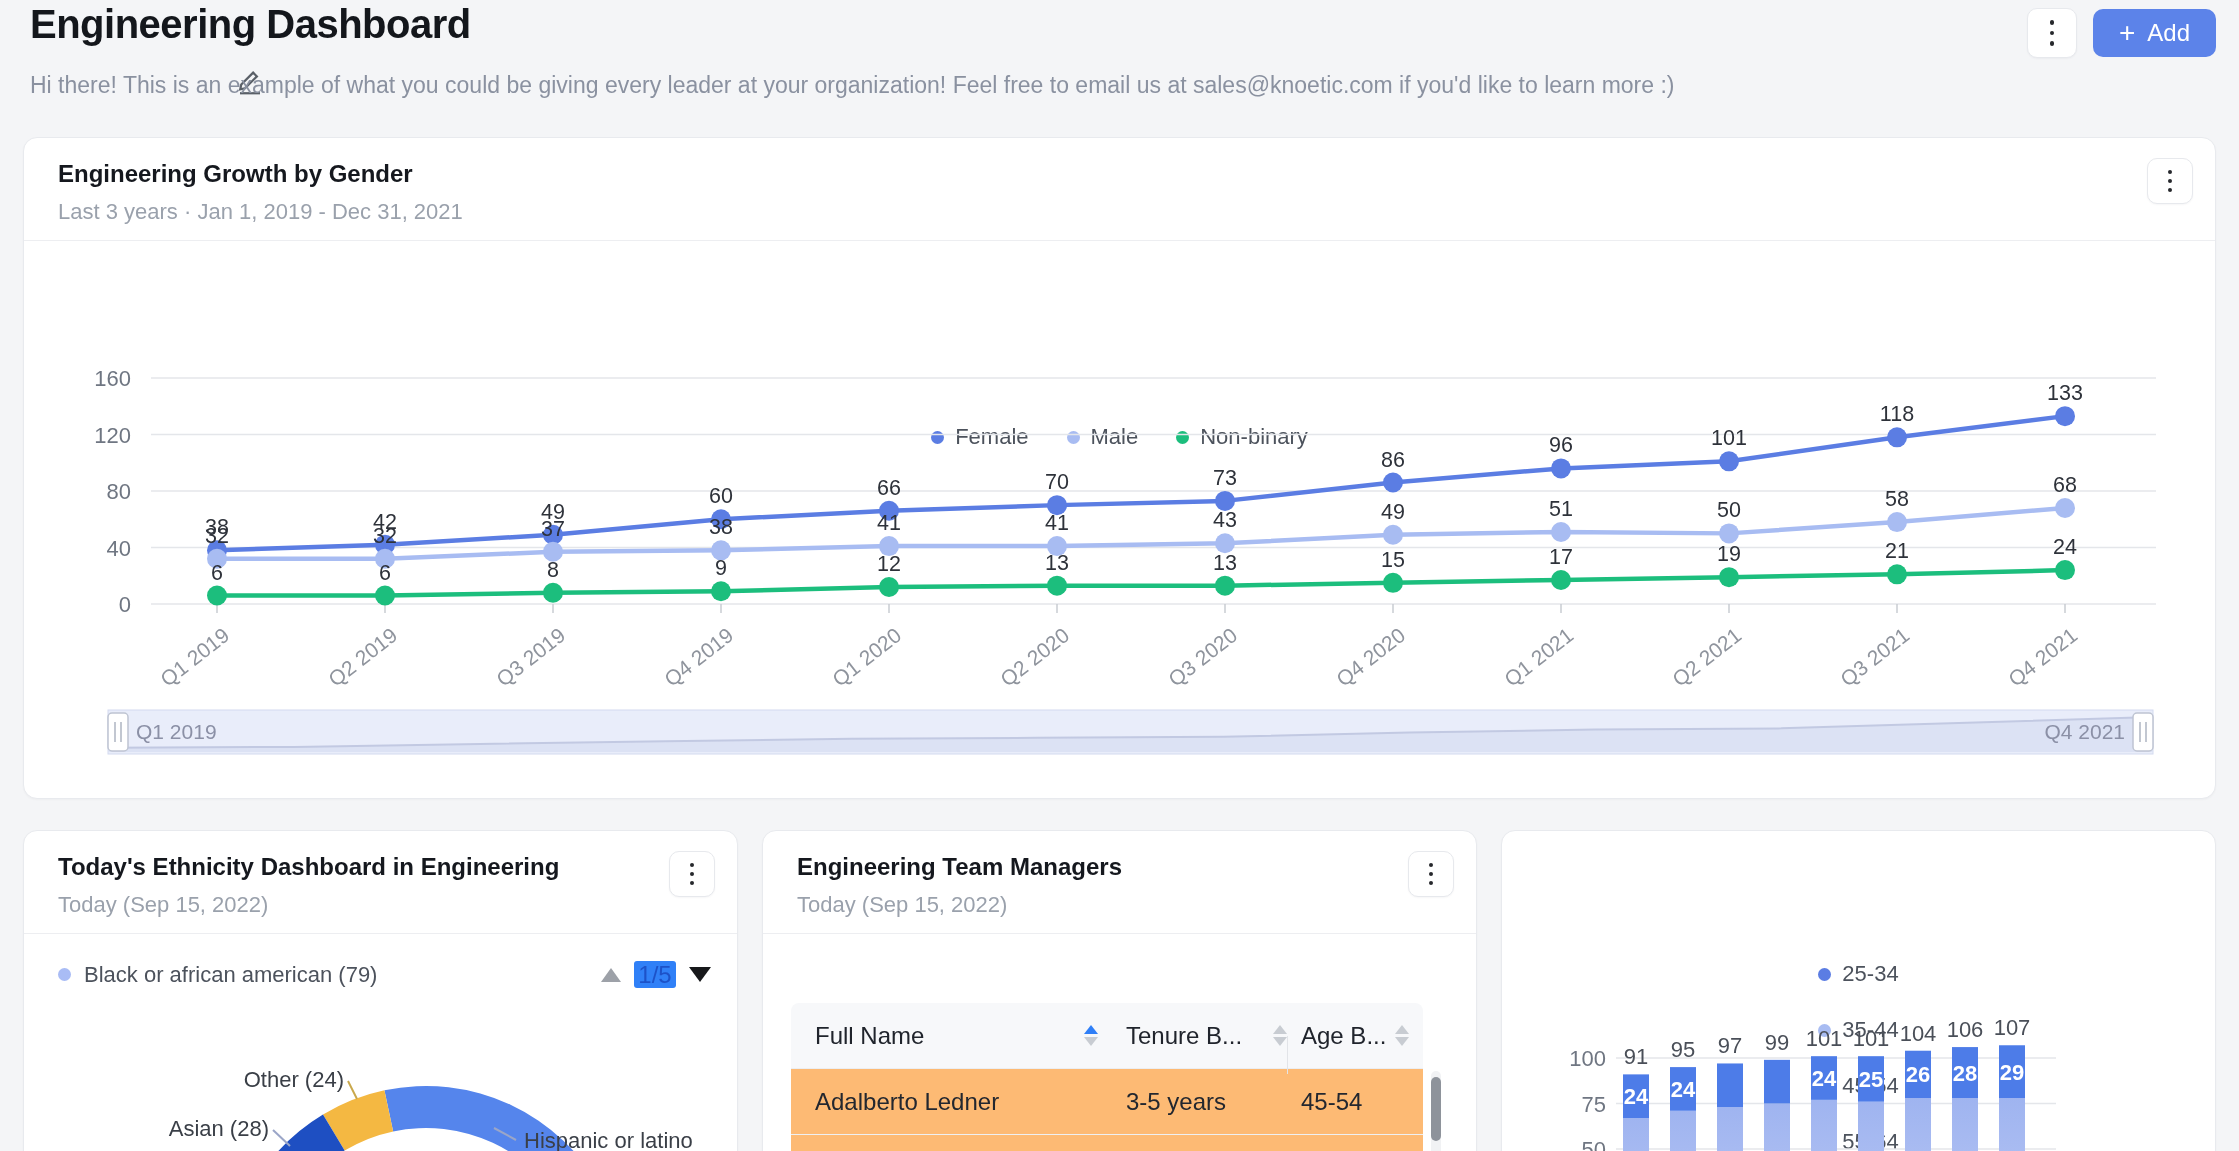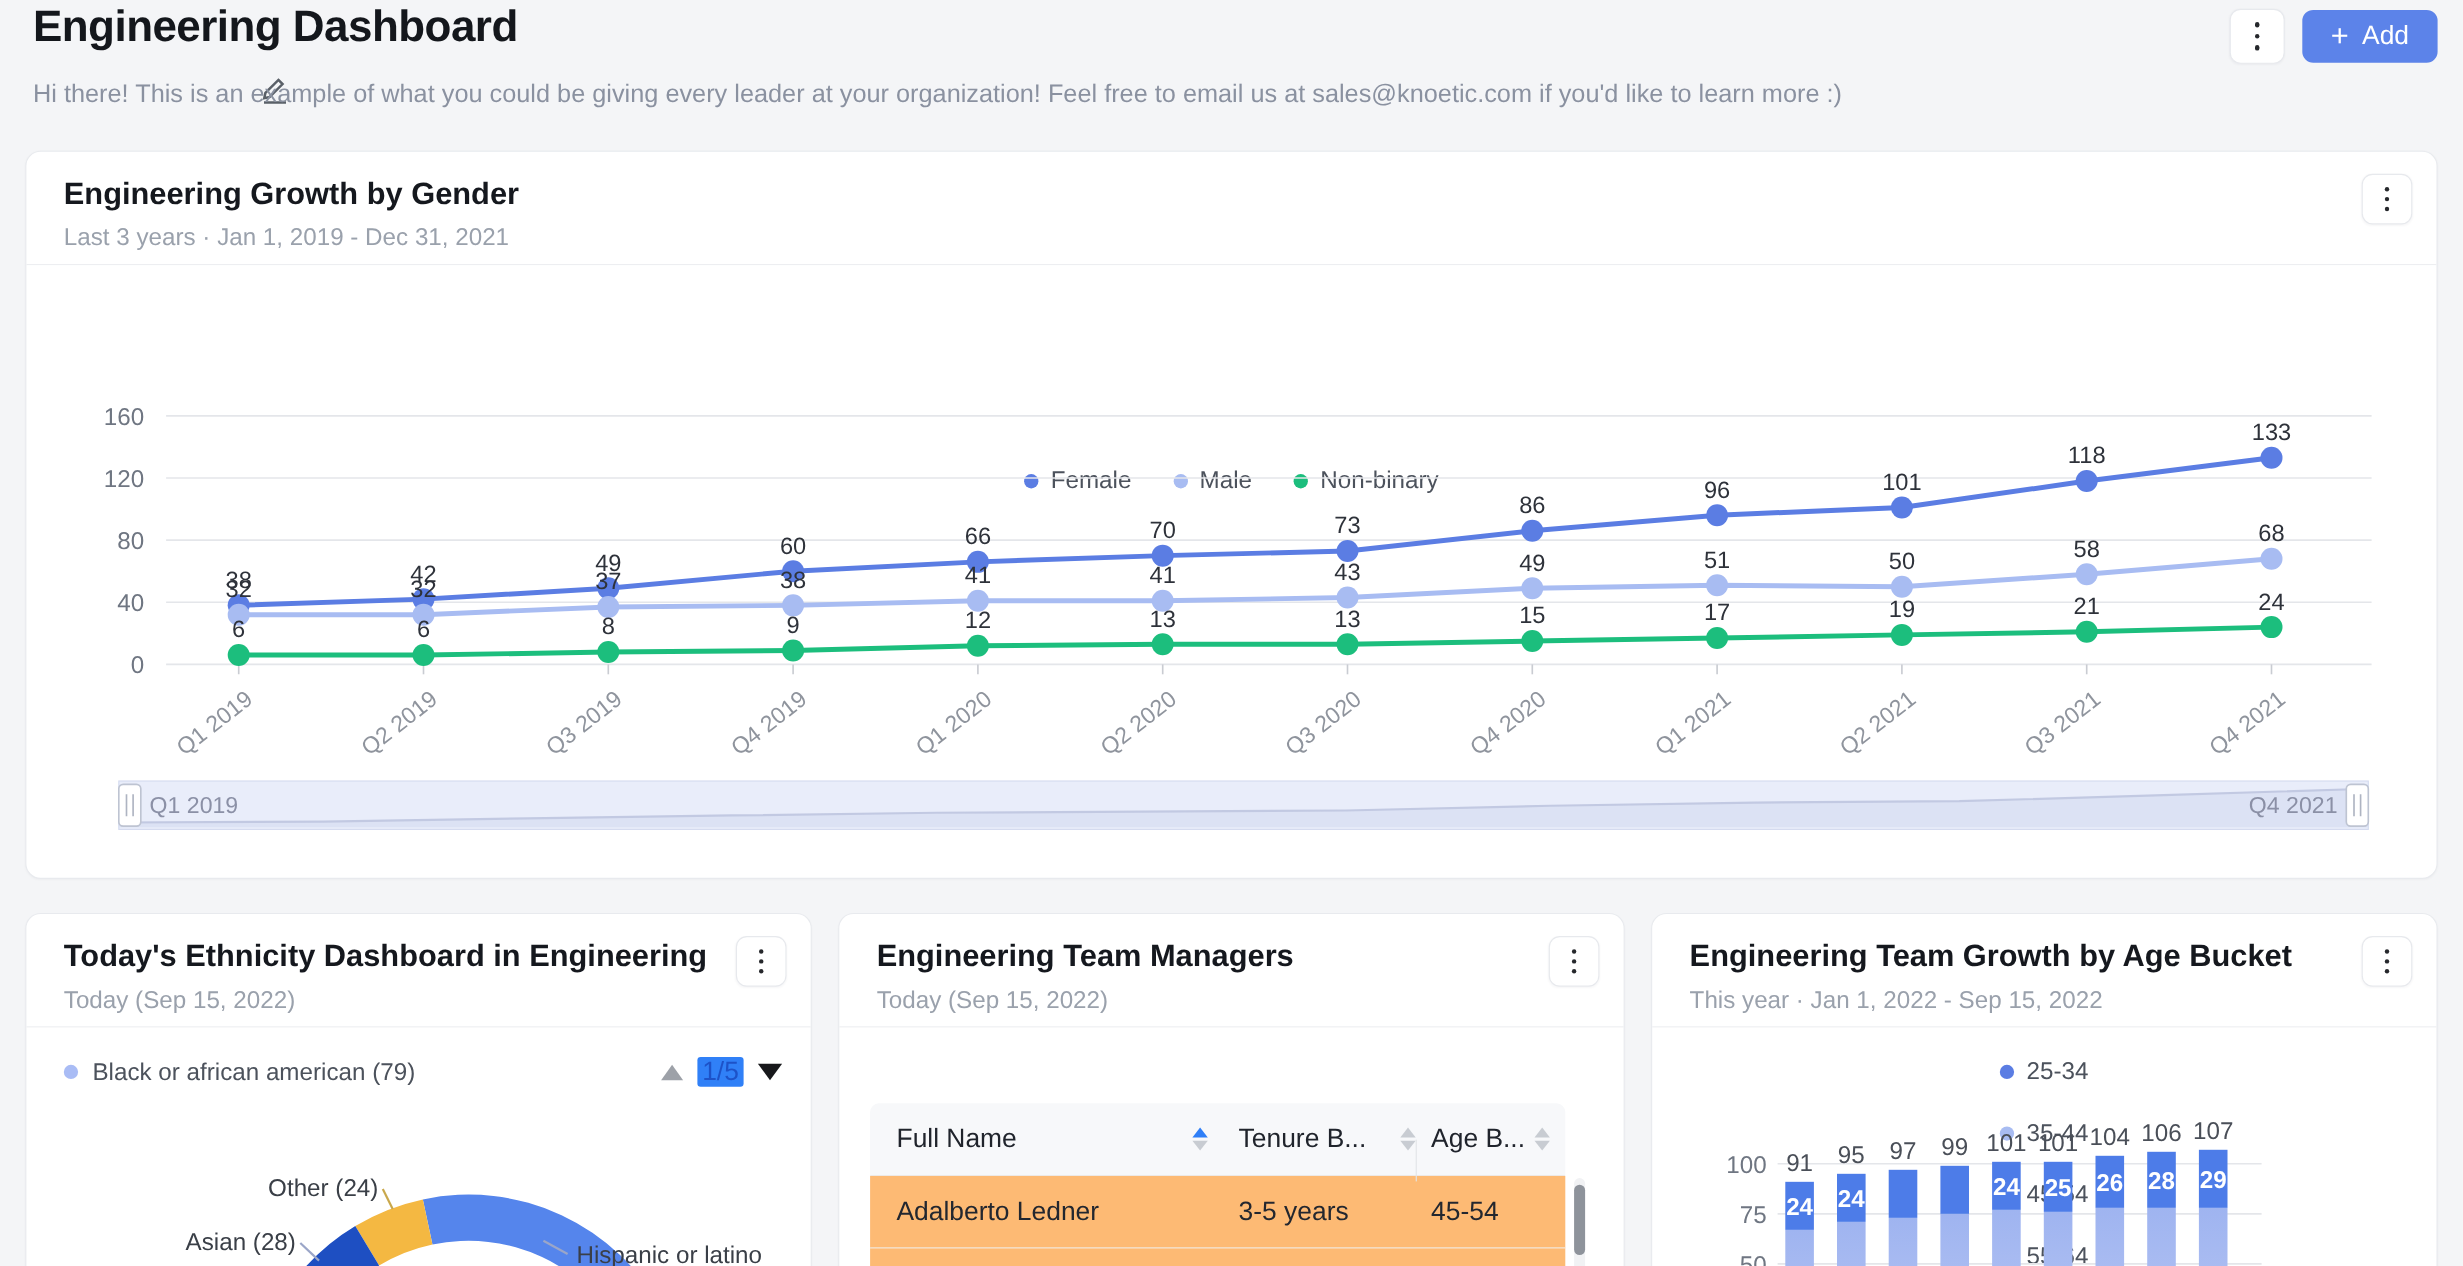--- a/index.html
+++ b/index.html
@@ -26,21 +26,21 @@
     height:48px; padding:0 26px; background:#5C83E9; color:#fff; border:none; border-radius:10px;
     font-size:24px; font-family:inherit; display:flex; align-items:center; gap:12px; cursor:pointer;
   }
   .add-btn .plus { font-size:28px; font-weight:400; line-height:1; }
   
   .card {
     position:absolute; background:#fff; border:1px solid #E8EAEE; border-radius:14px;
     box-shadow:0 1px 2px rgba(20,24,40,.03);
   }
   .card-head { position:relative; height:103px; padding:22px 34px 0 34px; border-bottom:1px solid #EDEEF1; }
-  .card-title { font-size:28px; font-weight:700; color:#15181E; }
+  .card-title { font-size:24px; font-weight:700; color:#15181E; }
   .card-sub { font-size:22px; color:#9AA1AC; margin-top:11px; }
   .card-kebab { position:absolute; right:22px; top:20px; width:46px; height:46px; gap:5px; }
   .card-kebab i { width:4px; height:4px; }
   #main-card { left:23px; top:137px; width:2193px; height:662px; }
   #eth-card  { left:23px; top:830px; width:715px; height:480px; }
   #tbl-card  { left:762px; top:830px; width:715px; height:480px; }
   #age-card  { left:1501px; top:830px; width:715px; height:480px; }
   
   .legend-row { position:absolute; left:0; right:0; display:flex; justify-content:center; align-items:center; gap:38px; }
   #main-card .legend-row { top:286px; }
@@ -339,29 +339,20 @@
         </div>
       </div>
       <div class="t-row"></div>
     </div>
   <div class="tbl-scroll-track">
     <div class="tbl-scroll-thumb"></div>
   </div>
 </section>
 
 <section class="card" id="age-card">
-  <div class="card-head">
-    <div class="card-title">Engineering Team Growth by Age Bucket</div>
-    <div class="card-sub">This year · Jan 1, 2022 - Sep 15, 2022</div>
-    <div class="kebab-btn card-kebab">
-        <i></i>
-        <i></i>
-        <i></i>
-      </div>
-  </div>
   <div class="legend-row" id="age-legend">
       <div class="legend-item">
         <span class="legend-dot" style="background:#5B7DE3"></span>
         <span class="legend-label">25-34</span>
       </div>
       <div class="legend-item">
         <span class="legend-dot" style="background:#A8BCF2"></span>
         <span class="legend-label">35-44</span>
       </div>
       <div class="legend-item">

